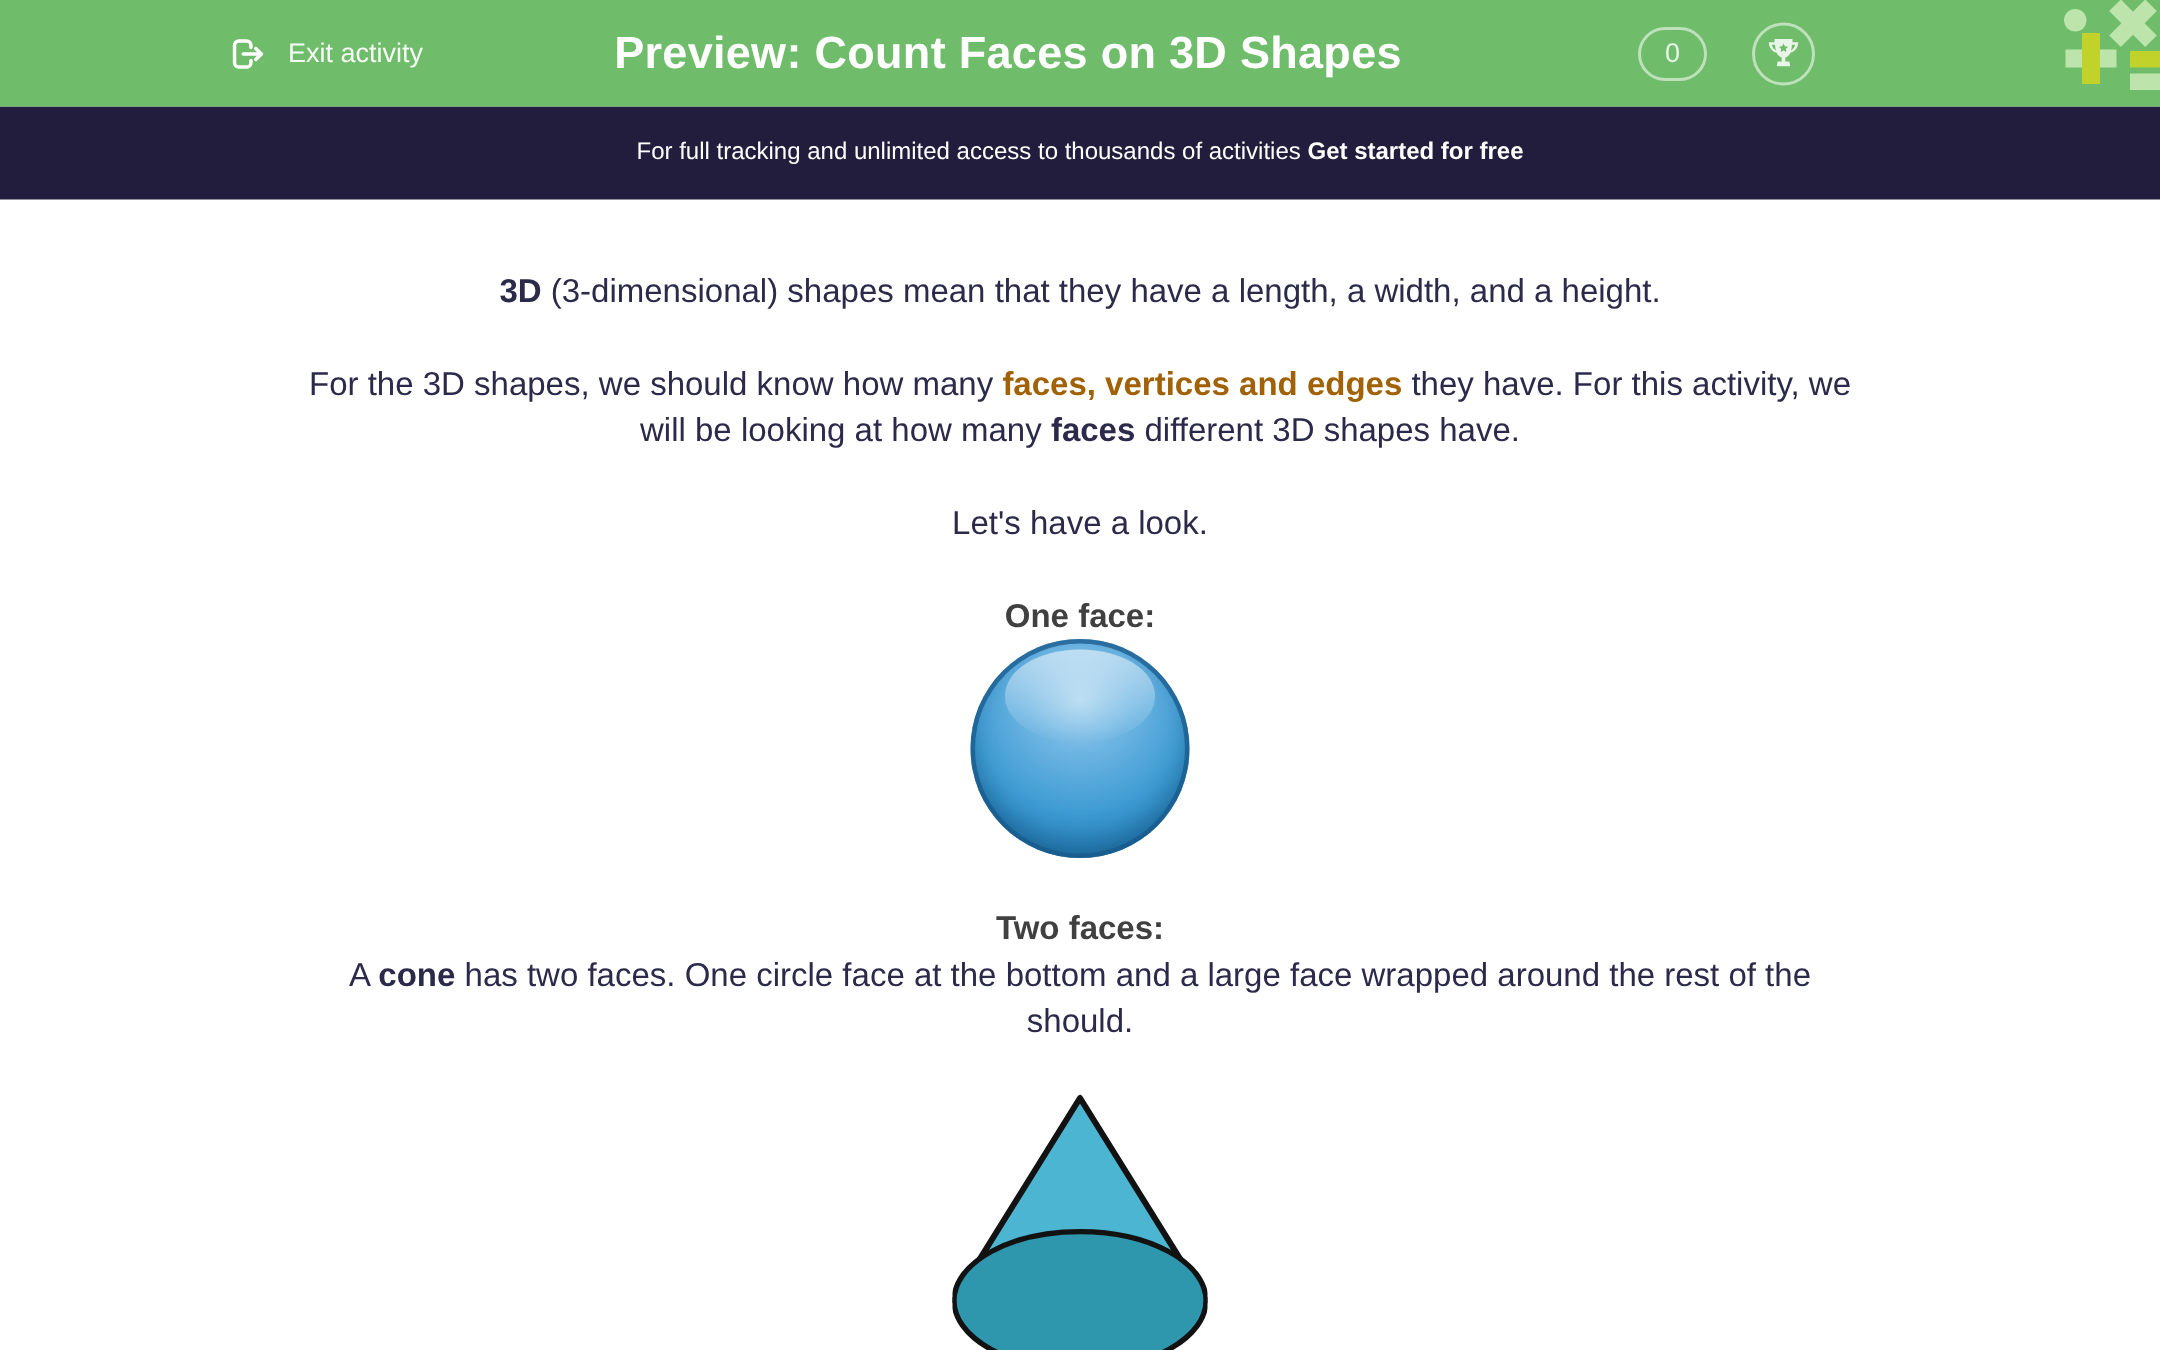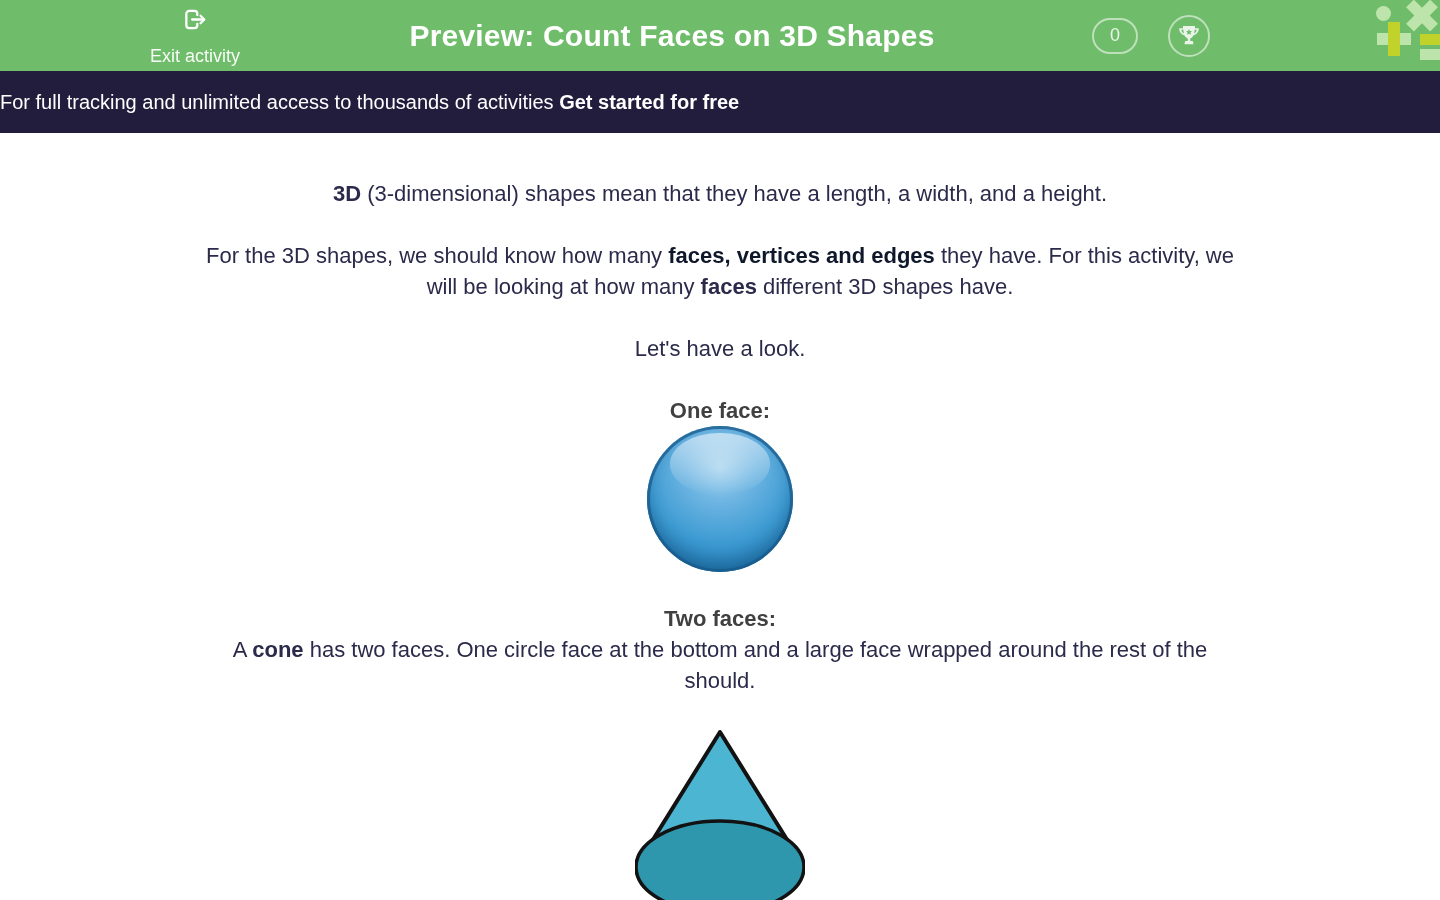--- a/index.html
+++ b/index.html
@@ -3,21 +3,21 @@
 <meta charset="utf-8">
 <style>
   * { margin: 0; padding: 0; box-sizing: border-box; }
   html, body { width: 1440px; height: 900px; overflow: hidden; background: #fff;
     font-family: "Liberation Sans", sans-serif; }
 
   
   .header { position: relative; height: 71px; background: #6FBC6A; }
   .exit-btn { position: absolute; left: 150px; top: 50%; transform: translateY(-50%);
     display: flex; align-items: center; gap: 12px; color: rgba(255,255,255,0.95);
-    font-size: 18px; cursor: pointer; flex-direction: column; }
+    font-size: 18px; cursor: pointer; }
   .page-title { position: absolute; left: 0; right: 96px; top: 50%;
     transform: translateY(-50%); text-align: center; color: #ffffff;
     font-size: 30px; font-weight: bold; letter-spacing: 0.2px; }
   .hdr-right { position: absolute; right: 230px; top: 50%; transform: translateY(-50%);
     display: flex; align-items: center; gap: 30px; }
   .score-pill { width: 46px; height: 36px; border: 2px solid rgba(255,255,255,0.55);
     border-radius: 18px; display: flex; align-items: center; justify-content: center;
     color: rgba(255,255,255,0.85); font-size: 18px; }
   .trophy-circle { width: 42px; height: 42px; border: 2px solid rgba(255,255,255,0.55);
     border-radius: 50%; display: flex; align-items: center; justify-content: center;
@@ -38,29 +38,29 @@
   .logo .plus .pv { position: absolute; left: 11px; top: 0; width: 12px; height: 34px;
     background: #C1D32B; }
   .logo .eq { position: absolute; left: 64px; top: 34px; width: 34px; }
   .logo .eq .e1 { position: absolute; left: 0; top: 0; width: 34px; height: 11px;
     background: #C1D32B; }
   .logo .eq .e2 { position: absolute; left: 0; top: 15px; width: 34px; height: 11px;
     background: #BDE4AB; }
 
   
   .banner { height: 62px; background: #221D3C; display: flex; align-items: center;
-    justify-content: flex-start; color: #ffffff; font-size: 20px; white-space: pre-wrap; }
+    justify-content: center; color: #ffffff; font-size: 16px; white-space: pre-wrap; }
   .banner a { color: #ffffff; font-weight: bold; text-decoration: none; cursor: pointer; }
 
   
   main { padding-top: 45px; text-align: center; color: #2B2A4A;
     font-size: 22px; line-height: 31px; }
   main p { width: 1240px; margin: 0 auto 31px; }
   .seg-b { font-weight: bold; }
-  .seg-r { font-weight: bold; color: #0f172a; }
+  .seg-r { font-weight: bold; color: #a16207; }
   .red-heading { font-weight: bold; color: #404040; margin-bottom: 0 !important; }
 
   
   .sphere { position: relative; width: 146px; height: 146px; margin: 0 auto 31px;
     border-radius: 50%;
     background: radial-gradient(circle at 50% 28%,
       #a6d3ee 0%, #6cb4e2 28%, #3f9cd3 58%, #2a86c0 78%, #2273a8 92%, #1d6392 100%);
     box-shadow: inset 0 0 0 3px rgba(24,90,140,0.75), inset 0 -10px 16px rgba(16,70,110,0.45); }
   .sphere::after { content: ""; position: absolute; left: 16%; top: 5%;
     width: 68%; height: 42%; border-radius: 50%;

